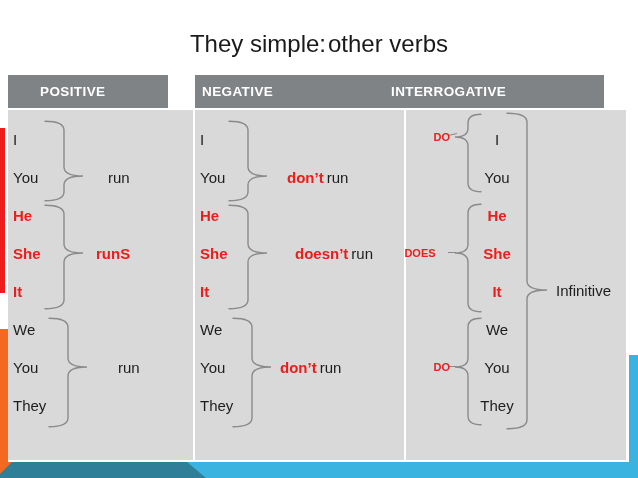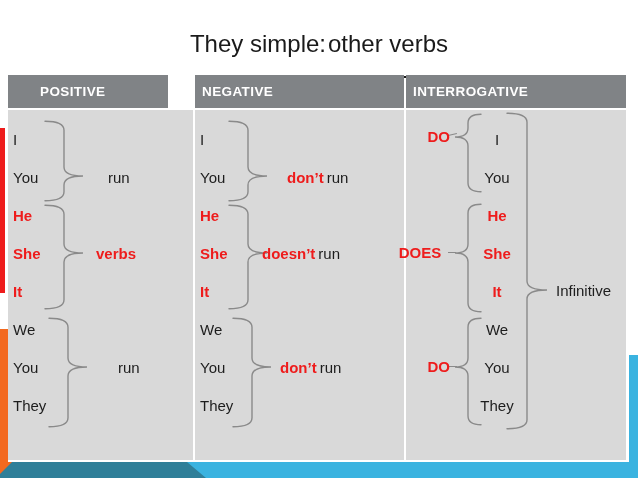--- a/index.html
+++ b/index.html
@@ -17,21 +17,21 @@
   
   .hdr { position:absolute; top:75px; height:33px; background:var(--header_bg,#808386);
          color:#ffffff; font-size:13.5px; font-weight:bold; letter-spacing:.4px;
          display:flex; align-items:center; padding-left:7px; }
   .cell { position:absolute; top:110px; height:350px; background:var(--cell_bg,#d9d9d9); }
 
   
   .t { position:absolute; font-size:15px; line-height:20px; height:20px; white-space:nowrap; z-index:3; }
   .ctr { transform:translateX(-50%); }
   .red { color:var(--red,#ee1c1c); font-weight:bold; }
-  .aux { position:absolute; width:60px; text-align:right; font-size:15px; line-height:20px;
+  .aux { position:absolute; width:60px; text-align:right; font-size:11px; line-height:20px;
          height:20px; font-weight:bold; color:var(--red,#ee1c1c); z-index:3; }
   .vgroup .vb { margin-left:3px; }
 
   
   .brace { position:absolute; z-index:2; color:var(--brace,#8a8a8a); }
   .brace path { stroke:currentColor; fill:none; stroke-width:1.4; stroke-linecap:round; }
   .conn { position:absolute; border-top:1.4px solid var(--brace,#8a8a8a); height:0; z-index:2; }
 
   
   .red-strip    { position:absolute; left:0; top:128px; width:5px; height:165px; background:var(--red,#ee1c1c); }
@@ -52,37 +52,37 @@
 <div class="teal-trap"></div>
 <div class="orange-wedge"></div>
 <div class="right-strip"></div>
 
 <div class="title">
   <span>They simple:</span><span class="ul">other verbs</span>
 </div>
 
 <div class="hdr" style="left:8px;   width:160px;padding-left:32px;">POSITIVE</div>
 <div class="hdr" style="left:195px; width:209px;">NEGATIVE</div>
-<div class="hdr" style="left:406px; width:220px;">INTERROGATIVE</div>
+<div class="hdr" style="left:384px; width:220px;">INTERROGATIVE</div>
 
 <div class="cell" style="left:8px;   width:185px;"></div>
 <div class="cell" style="left:195px; width:209px;"></div>
 <div class="cell" style="left:406px; width:220px;"></div>
 
 <span class="t" style="left:13px; top:130px;">I</span>
 <span class="t" style="left:13px; top:168px;">You</span>
 <span class="t red" style="left:13px; top:206px;">He</span>
 <span class="t red" style="left:13px; top:244px;">She</span>
 <span class="t red" style="left:13px; top:282px;">It</span>
 <span class="t" style="left:13px; top:320px;">We</span>
 <span class="t" style="left:13px; top:358px;">You</span>
 <span class="t" style="left:13px; top:396px;">They</span>
 
 <span class="t" style="left:108px; top:168px;">run</span>
-<span class="t red" style="left:96px;  top:244px;">verbs</span>
+<span class="t red" style="left:96px;  top:244px;">runS</span>
 <span class="t" style="left:118px; top:358px;">run</span>
 
 <svg class="brace" style="left:44px; top:120px;" width="40" height="82" viewBox="0 0 40 82">
     <path d="M 1 1.2
              Q 20 1.2, 20 10.2
              L 20 47
              Q 20 56, 39 56
              Q 20 56, 20 65
              L 20 71.8
              Q 20 80.8, 1 80.8"></path>
@@ -109,21 +109,21 @@
 <span class="t" style="left:200px; top:130px;">I</span>
 <span class="t" style="left:200px; top:168px;">You</span>
 <span class="t red" style="left:200px; top:206px;">He</span>
 <span class="t red" style="left:200px; top:244px;">She</span>
 <span class="t red" style="left:200px; top:282px;">It</span>
 <span class="t" style="left:200px; top:320px;">We</span>
 <span class="t" style="left:200px; top:358px;">You</span>
 <span class="t" style="left:200px; top:396px;">They</span>
 
 <span class="t vgroup" style="left:287px; top:168px;"><span class="red">don’t</span><span class="vb">run</span></span>
-<span class="t vgroup" style="left:262px; top:244px;"><span class="red">doesn’t</span><span class="vb">run</span></span>
+<span class="t vgroup" style="left:295px; top:244px;"><span class="red">doesn’t</span><span class="vb">run</span></span>
 <span class="t vgroup" style="left:280px; top:358px;"><span class="red">don’t</span><span class="vb">run</span></span>
 
 <svg class="brace" style="left:228px; top:120px;" width="40" height="82" viewBox="0 0 40 82">
     <path d="M 1 1.2
              Q 20 1.2, 20 10.2
              L 20 47
              Q 20 56, 39 56
              Q 20 56, 20 65
              L 20 71.8
              Q 20 80.8, 1 80.8"></path>

